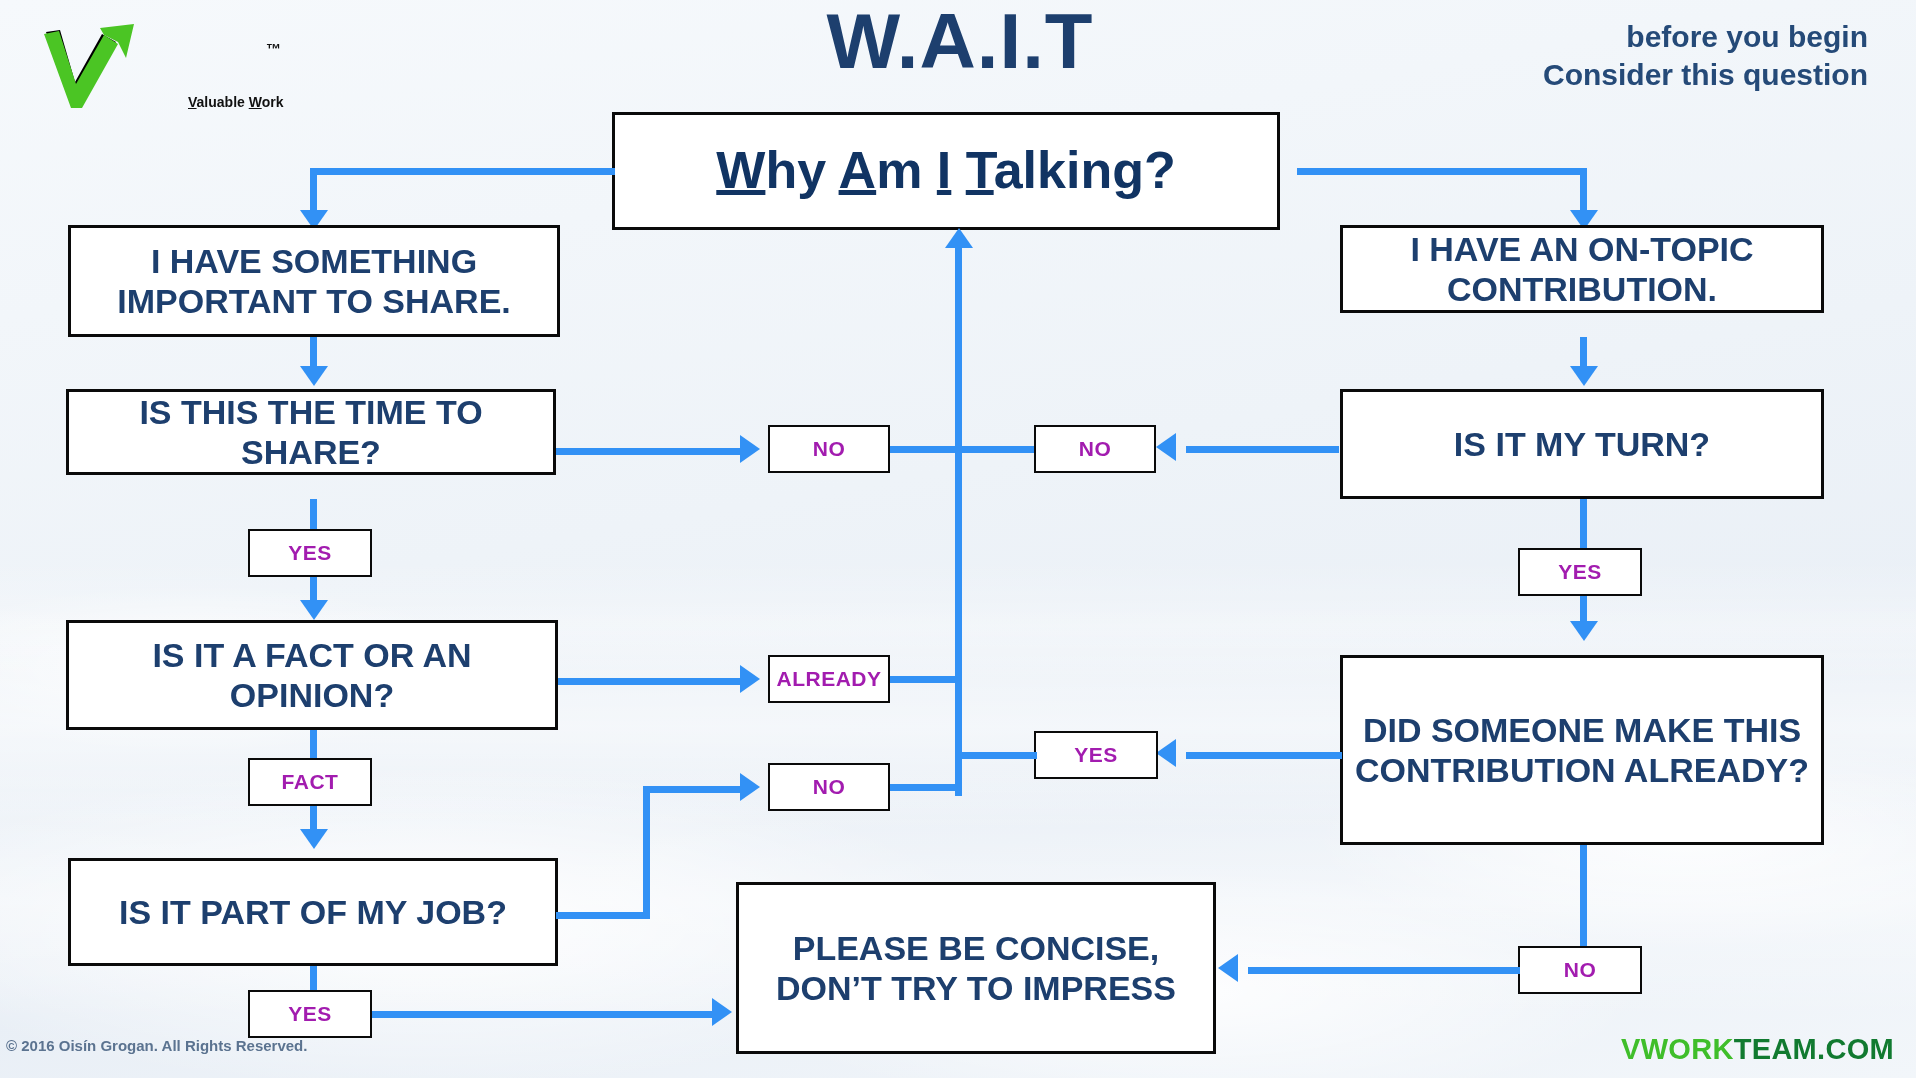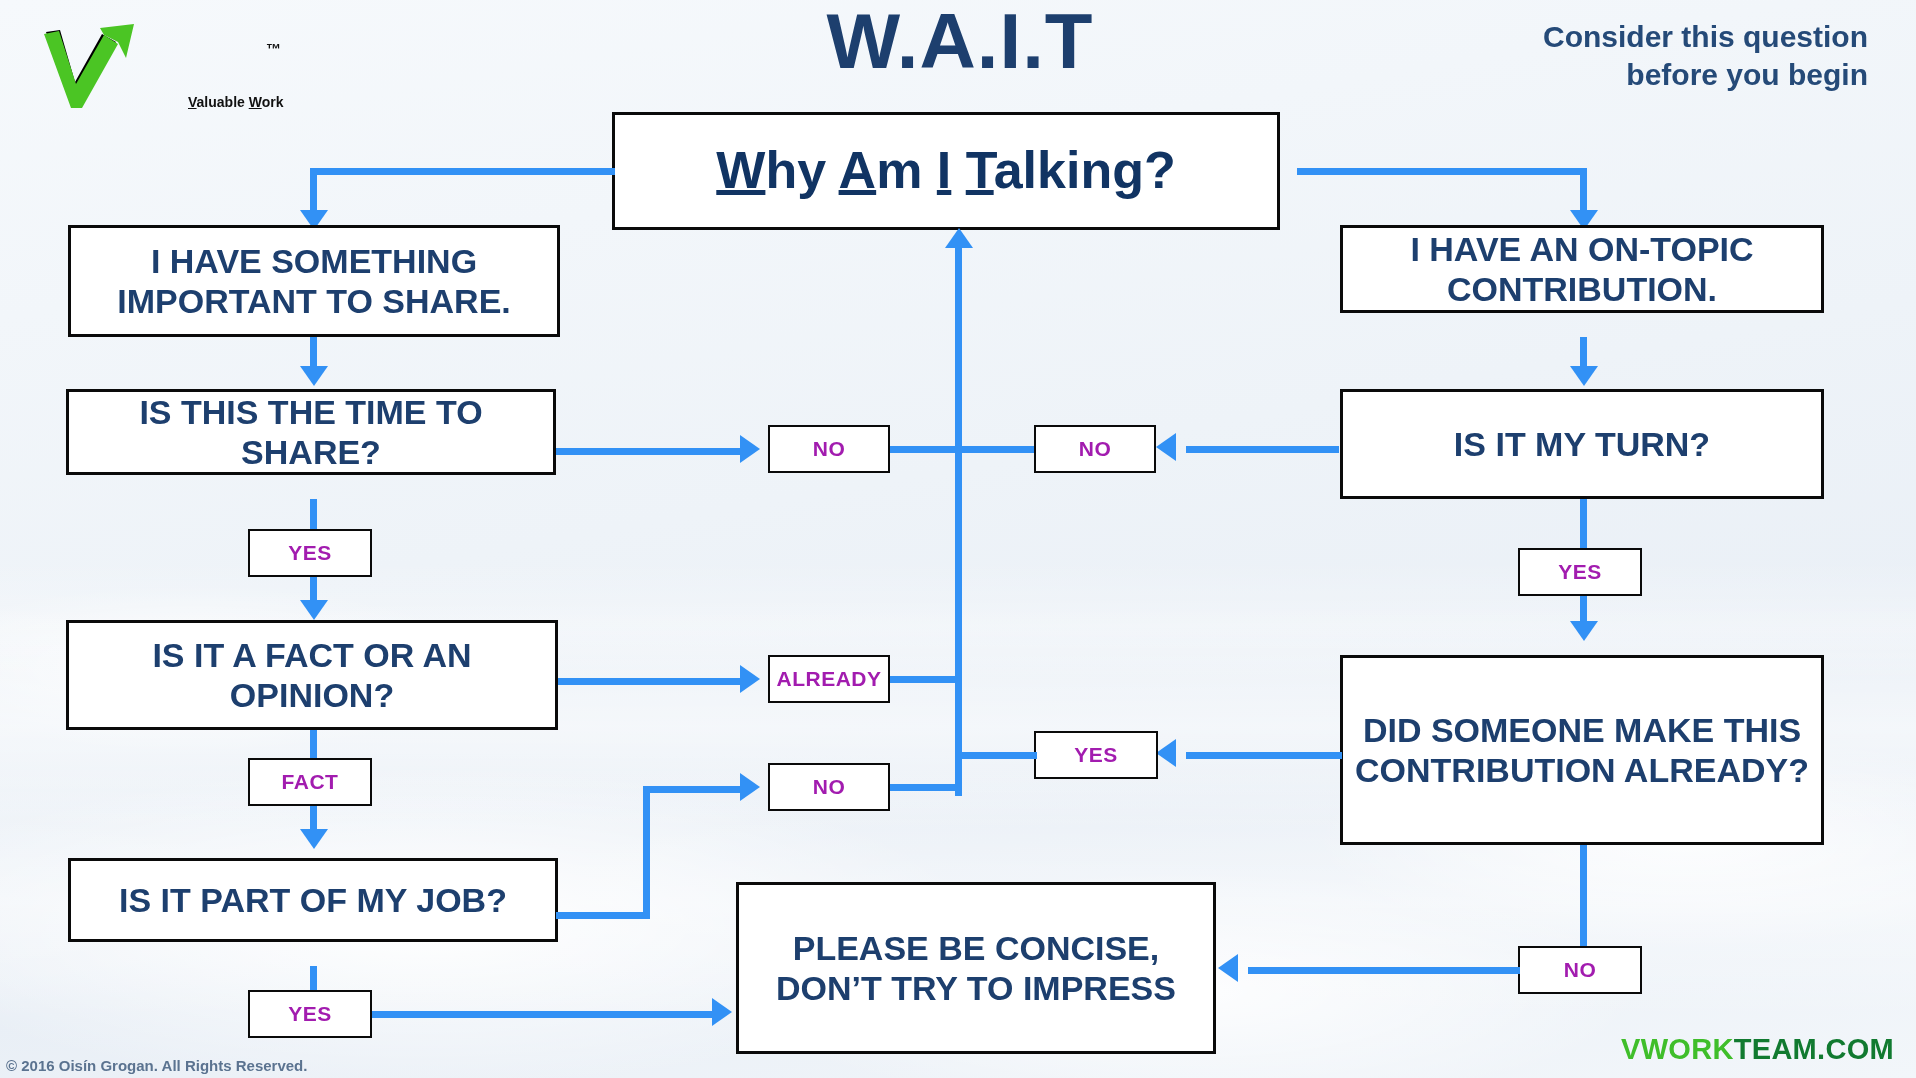--- a/index.html
+++ b/index.html
@@ -88,21 +88,21 @@
   .h { height: 7px; }
   .v { width: 7px; }
   .arrow { position: absolute; width: 0; height: 0; }
   .arrow.down  { border-left: 14px solid transparent; border-right: 14px solid transparent; border-top: 20px solid #3291f5; }
   .arrow.up    { border-left: 14px solid transparent; border-right: 14px solid transparent; border-bottom: 20px solid #3291f5; }
   .arrow.right { border-top: 14px solid transparent; border-bottom: 14px solid transparent; border-left: 20px solid #3291f5; }
   .arrow.left  { border-top: 14px solid transparent; border-bottom: 14px solid transparent; border-right: 20px solid #3291f5; }
 
   
   .copyright {
-    position: absolute; left: 6px; bottom: 4px;
+    position: absolute; left: 6px; bottom: 24px;
     font-size: 15px; font-weight: 600; color: #5b7390;
   }
   .site {
     position: absolute; right: 22px; bottom: 12px;
     font-size: 29px; font-weight: 700; letter-spacing: .3px; text-align: center;
   }
   .site .a { color: #3fbe2a; }
   .site .b { color: #117a30; }
 </style>
 </head>
@@ -120,22 +120,22 @@
       <path d="M6 14 L33 88 L44 88 L80 24 L66 15 L38 64 L21 11 Z" fill="#4bc524"></path>
       <path d="M62 8 L96 4 L88 38 L80 22 L66 15 Z" fill="#4bc524"></path>
     </svg>
     <div class="tm">™</div>
     <div class="tagline"><u>V</u>aluable <u>W</u>ork</div>
   </div>
 
   <div class="wait-title">W.A.I.T</div>
 
   <div class="consider">
+    <div>before you begin</div>
     <div>Consider this question</div>
-    <div>before you begin</div>
   </div>
 
   <div class="node main main-underline" style="left:612px; top:112px; width:668px; height:118px;">
     <span><u>W</u>hy <u>A</u>m <u>I</u> <u>T</u>alking?</span>
   </div>
 
   <div class="h" style="left:310px; top:168px; width:305px;"></div>
   <div class="v" style="left:310px; top:168px; height:48px;"></div>
   <div class="arrow down" style="left:300px; top:210px;"></div>
 
@@ -189,21 +189,21 @@
   </div>
   <div class="h" style="left:890px; top:676px; width:70px;"></div>
 
   <div class="v" style="left:310px; top:730px; height:28px;"></div>
   <div class="label" style="left:248px; top:758px; width:124px; height:48px;">
     <span>FACT</span>
   </div>
   <div class="v" style="left:310px; top:806px; height:28px;"></div>
   <div class="arrow down" style="left:300px; top:829px;"></div>
 
-  <div class="node big" style="left:68px; top:858px; width:490px; height:84px;">
+  <div class="node big" style="left:68px; top:858px; width:490px; height:108px;">
     <span>IS IT PART OF MY JOB?</span>
   </div>
 
   <div class="h" style="left:556px; top:912px; width:94px;"></div>
   <div class="v" style="left:643px; top:786px; height:133px;"></div>
   <div class="h" style="left:643px; top:786px; width:105px;"></div>
   <div class="arrow right" style="left:740px; top:773px;"></div>
   <div class="label" style="left:768px; top:763px; width:122px; height:48px;">
     <span>NO</span>
   </div>

